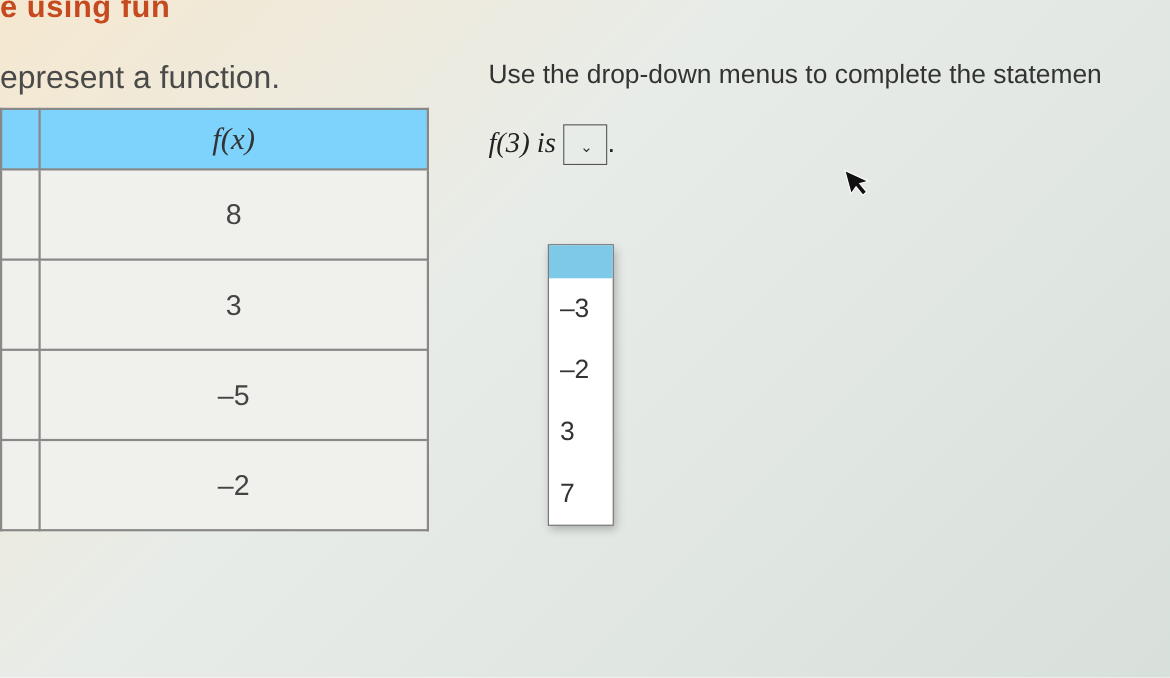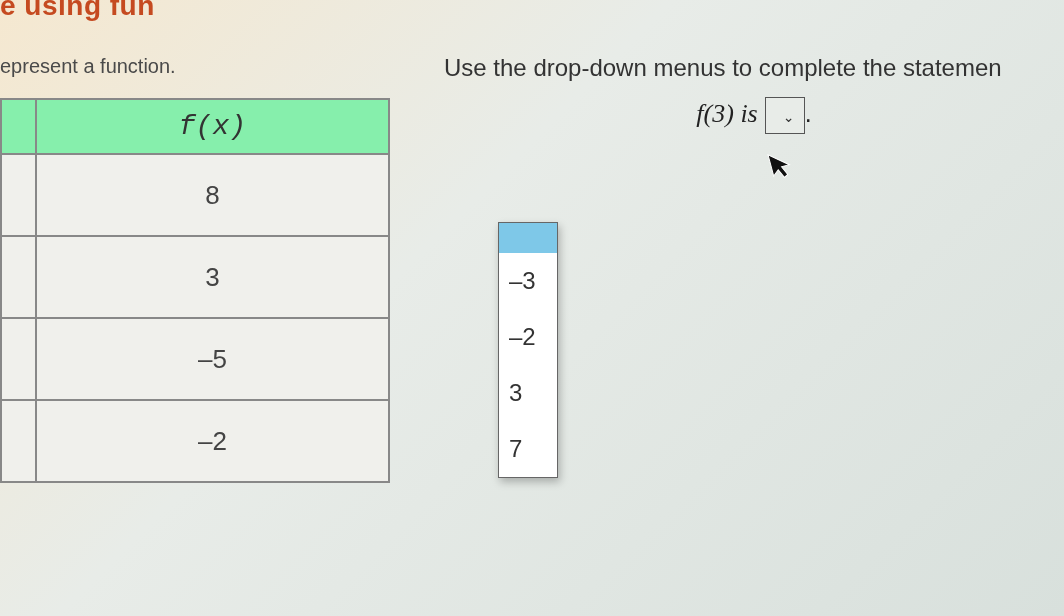--- a/index.html
+++ b/index.html
@@ -25,21 +25,21 @@
       font-size: 28px;
       font-weight: bold;
       letter-spacing: 0.5px;
     }
     
     .left-heading {
       position: absolute;
       top: 55px;
       left: 0;
       color: #4a4a4a;
-      font-size: 20px;
+      font-size: 29px;
     }
     
     .table-container {
       position: absolute;
       top: 98px;
       left: 0;
       width: 390px;
     }
     
     table {
@@ -48,26 +48,26 @@
     }
     
     th, td {
       border: 2px solid #888;
       text-align: center;
       font-size: 26px;
       height: 82px;
     }
     
     th {
-      background-color: #86efac;
+      background-color: #7dd3fc;
       font-style: italic;
       font-weight: normal;
       color: #333;
       height: 55px;
-      font-family: Liberation Mono, monospace;
+      font-family: Liberation Serif, serif;
       font-size: 28px;
     }
     
     td {
       background-color: #f0f0ec;
       color: #444;
     }
     
     .col-left {
       width: 35px;
@@ -107,24 +107,23 @@
       margin-left: 6px;
       vertical-align: middle;
     }
     
     .math-italic {
       font-family: 'Times New Roman', serif;
       font-style: italic;
     }
     
     .question-line {
-      margin-top: 8px;
+      margin-top: 24px;
       font-size: 25px;
       color: #222;
-      text-align: center;
     }
     
     .question-line .math-italic {
       font-size: 26px;
     }
     
     .active-dropdown {
       position: absolute;
       top: 222px;
       left: 498px;

